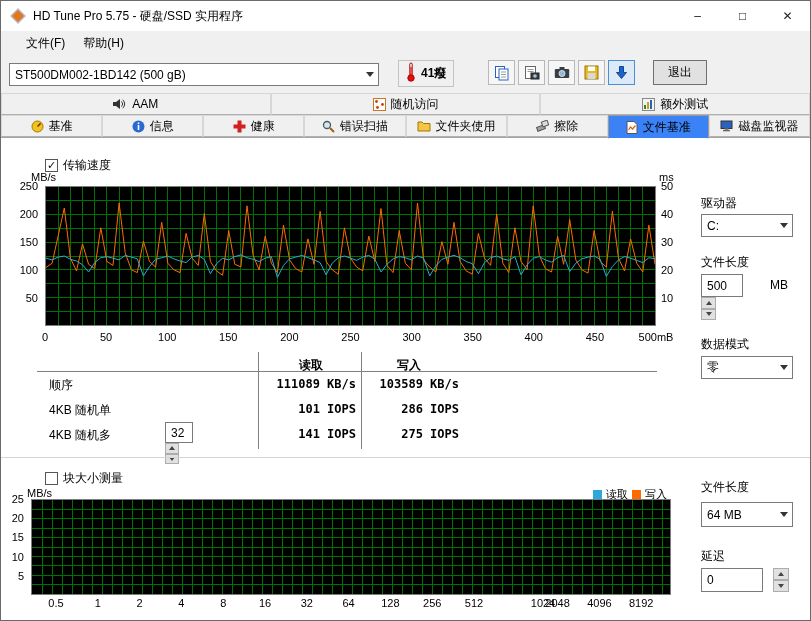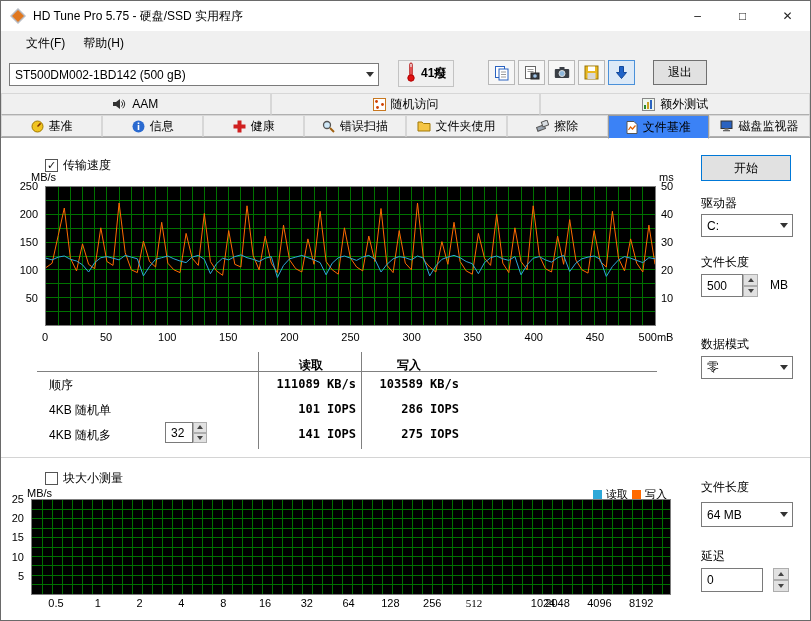--- a/index.html
+++ b/index.html
@@ -57,21 +57,21 @@
   .hline { position:absolute; height:1px; background:#808080; }
   .vline { position:absolute; width:1px; background:#808080; }
   .sep { position:absolute; left:0; width:100%; height:1px; background:#d4d4d4; }
 
   .legend { position:absolute; display:flex; align-items:center; gap:4px; font-size:11px; }
   .legend-swatch { width:9px; height:9px; display:inline-block; }
 
   
   .start-btn { position:absolute; left:700px; top:17px; width:90px; height:26px; background:#e1e1e1; border:1px solid #0078d7; font-size:12px; font-family:inherit; }
   .side-combo { position:absolute; width:92px; }
-  .spinner { position:absolute; display:flex; }
+  .spinner { position:absolute; display:flex;flex-direction:column; }
   .spin-box { height:23px; border:1px solid #7a7a7a; background:#fff; display:flex; align-items:center; padding-left:5px; }
   .spin-arrows { width:15px; display:flex; flex-direction:column; }
   .spin-up, .spin-down { flex:1; border:1px solid #adadad; background:#e1e1e1; display:flex; align-items:center; justify-content:center; }
   .spin-up::after { content:""; border-left:3px solid transparent; border-right:3px solid transparent; border-bottom:4px solid #444; }
   .spin-down::after { content:""; border-left:3px solid transparent; border-right:3px solid transparent; border-top:4px solid #444; }
 </style>
 </head>
 <body>
 
 <div class="window">
@@ -505,28 +505,27 @@
         <span class="tick" style="left: 25px; top: 0px; transform: translateX(-50%);">0.5</span>
         <span class="tick" style="left: 66.8px; top: 0px; transform: translateX(-50%);">1</span>
         <span class="tick" style="left: 108.6px; top: 0px; transform: translateX(-50%);">2</span>
         <span class="tick" style="left: 150.4px; top: 0px; transform: translateX(-50%);">4</span>
         <span class="tick" style="left: 192.2px; top: 0px; transform: translateX(-50%);">8</span>
         <span class="tick" style="left: 234px; top: 0px; transform: translateX(-50%);">16</span>
         <span class="tick" style="left: 275.8px; top: 0px; transform: translateX(-50%);">32</span>
         <span class="tick" style="left: 317.6px; top: 0px; transform: translateX(-50%);">64</span>
         <span class="tick" style="left: 359.4px; top: 0px; transform: translateX(-50%);">128</span>
         <span class="tick" style="left: 401.2px; top: 0px; transform: translateX(-50%);">256</span>
-        <span class="tick" style="left: 443px; top: 0px; transform: translateX(-50%); font-family: Liberation Serif, serif;">512</span>
+        <span class="tick" style="left: 443px; top: 0px; transform: translateX(-50%);">512</span>
         <span class="tick" style="left: 512px; top: 0px; transform: translateX(-50%);">1024</span>
         <span class="tick" style="left: 526.6px; top: 0px; transform: translateX(-50%);">2048</span>
         <span class="tick" style="left: 568.4px; top: 0px; transform: translateX(-50%);">4096</span>
         <span class="tick" style="left: 610.2px; top: 0px; transform: translateX(-50%);">8192</span>
       </div>
 
-    <button class="start-btn">开始</button>
 
     <span class="lbl" style="left:700px; top:57px;">驱动器</span>
     <div class="combo side-combo" style="left:700px; top:76px;">
       <span class="combo-text">C:</span>
       <span class="combo-arrow-zone">
           <span class="arrow-down"></span>
         </span>
     </div>
 
     <span class="lbl" style="left:700px; top:116px;">文件长度</span>

